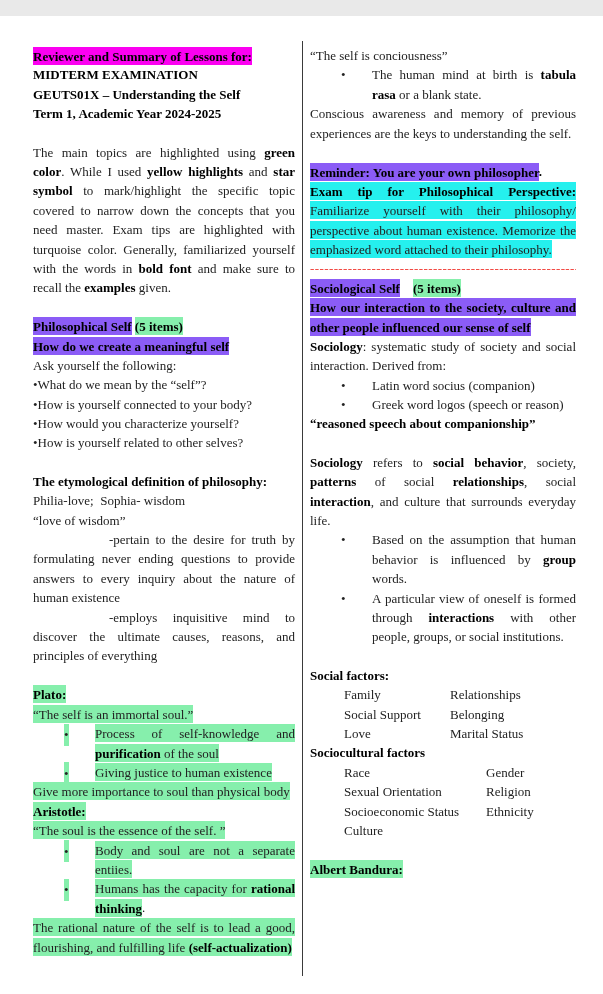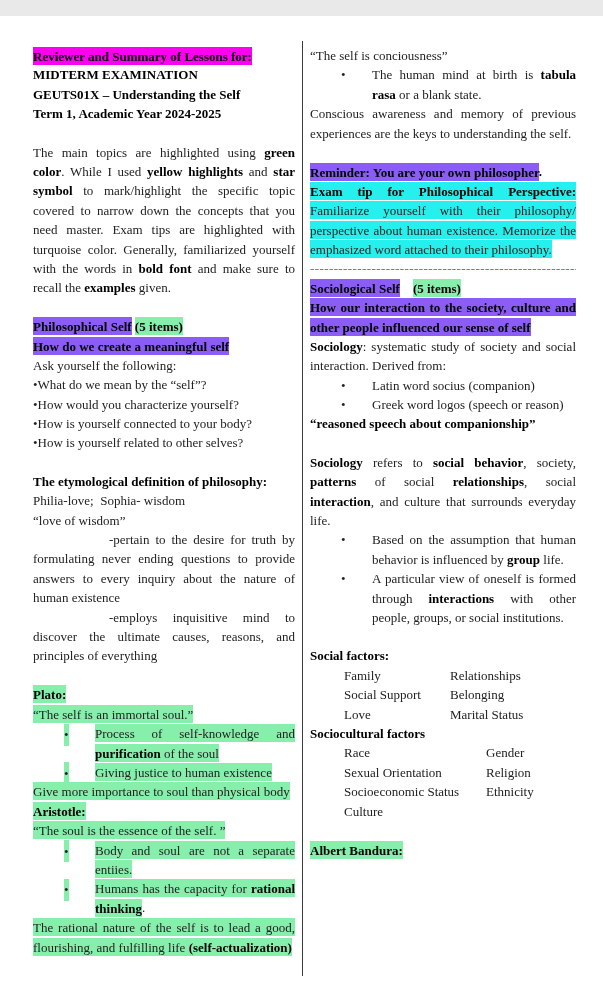--- a/index.html
+++ b/index.html
@@ -35,22 +35,22 @@
       <div class="line"><span class="b">MIDTERM EXAMINATION</span></div>
       <div class="line"><span class="b">GEUTS01X – Understanding the Self</span></div>
       <div class="line"><span class="b">Term 1, Academic Year 2024-2025</span></div>
       <div class="spacer"></div>
       <div class="p j"><span>The main topics are highlighted using </span><span class="b">green color</span><span>. While I used </span><span class="b">yellow highlights</span><span> and </span><span class="b">star symbol</span><span> to mark/highlight the specific topic covered to narrow down the concepts that you need master. Exam tips are highlighted with turquoise color. Generally, familiarized yourself with the words in </span><span class="b">bold font</span><span> and make sure to recall the </span><span class="b">examples</span><span> given.</span></div>
       <div class="spacer"></div>
       <div class="line"><span class="b hl hl-green">Philosophical Self</span><span> </span><span class="b hl hl-yellow">(5 items)</span></div>
       <div class="line"><span class="b hl hl-green">How do we create a meaningful self</span></div>
       <div class="line"><span>Ask yourself the following:</span></div>
       <div class="line"><span>•What do we mean by the “self”?</span></div>
+      <div class="line"><span>•How is yourself connected to your body?</span></div>
       <div class="line"><span>•How would you characterize yourself?</span></div>
-      <div class="line"><span>•How is yourself connected to your body?</span></div>
       <div class="line"><span>•How is yourself related to other selves?</span></div>
       <div class="spacer"></div>
       <div class="line"><span class="b">The etymological definition of philosophy:</span></div>
       <div class="line"><span>Philia-love; &nbsp;Sophia- wisdom</span></div>
       <div class="line"><span>“love of wisdom”</span></div>
       <div class="p j ind"><span>-pertain to the desire for truth by formulating never ending questions to provide answers to every inquiry about the nature of human existence</span></div>
       <div class="p j ind"><span>-employs inquisitive mind to discover the ultimate causes, reasons, and principles of everything</span></div>
       <div class="spacer"></div>
       <div class="line"><span class="b hl hl-yellow">Plato:</span></div>
       <div class="line"><span class="hl hl-yellow">“The self is an immortal soul.”</span></div>
@@ -72,21 +72,21 @@
       <div class="p j"><span class="b hl hl-cyan">Exam tip for Philosophical Perspective:</span><span class="hl hl-cyan"> Familiarize yourself with their philosophy/ perspective about human existence. Memorize the emphasized word attached to their philosophy.</span></div>
       <div class="sep">------------------------------------------------------------------</div>
       <div class="line"><span class="b hl hl-green">Sociological Self</span><span>&nbsp; &nbsp; </span><span class="b hl hl-yellow">(5 items)</span></div>
       <div class="p j"><span class="b hl hl-green">How our interaction to the society, culture and other people influenced our sense of self</span></div>
       <div class="p j"><span class="b">Sociology</span><span>: systematic study of society and social interaction. Derived from:</span></div>
       <div class="li j"><span class="blt">•</span><span><span>Latin word socius (companion)</span></span></div>
       <div class="li j"><span class="blt">•</span><span><span>Greek word logos (speech or reason)</span></span></div>
       <div class="line"><span class="b">“reasoned speech about companionship”</span></div>
       <div class="spacer"></div>
       <div class="p j"><span class="b">Sociology</span><span> refers to </span><span class="b">social behavior</span><span>, society, </span><span class="b">patterns</span><span> of social </span><span class="b">relationships</span><span>, social </span><span class="b">interaction</span><span>, and culture that surrounds everyday life.</span></div>
-      <div class="li j"><span class="blt">•</span><span><span>Based on the assumption that human behavior is influenced by </span><span class="b">group</span><span> life.</span></span></div>
+      <div class="li j"><span class="blt">•</span><span><span>Based on the assumption that human behavior is influenced by </span><span class="b">group</span><span> words.</span></span></div>
       <div class="li j"><span class="blt">•</span><span><span>A particular view of oneself is formed through </span><span class="b">interactions</span><span> with other people, groups, or social institutions.</span></span></div>
       <div class="spacer"></div>
       <div class="line"><span class="b">Social factors:</span></div>
       <div class="cols"><span class="c1">Family</span><span class="c2">Relationships</span></div>
       <div class="cols"><span class="c1">Social Support</span><span class="c2">Belonging</span></div>
       <div class="cols"><span class="c1">Love</span><span class="c2">Marital Status</span></div>
       <div class="line"><span class="b">Sociocultural factors</span></div>
       <div class="cols wide"><span class="c1">Race</span><span class="c2">Gender</span></div>
       <div class="cols wide"><span class="c1">Sexual Orientation</span><span class="c2">Religion</span></div>
       <div class="cols wide"><span class="c1">Socioeconomic Status</span><span class="c2">Ethnicity</span></div>

